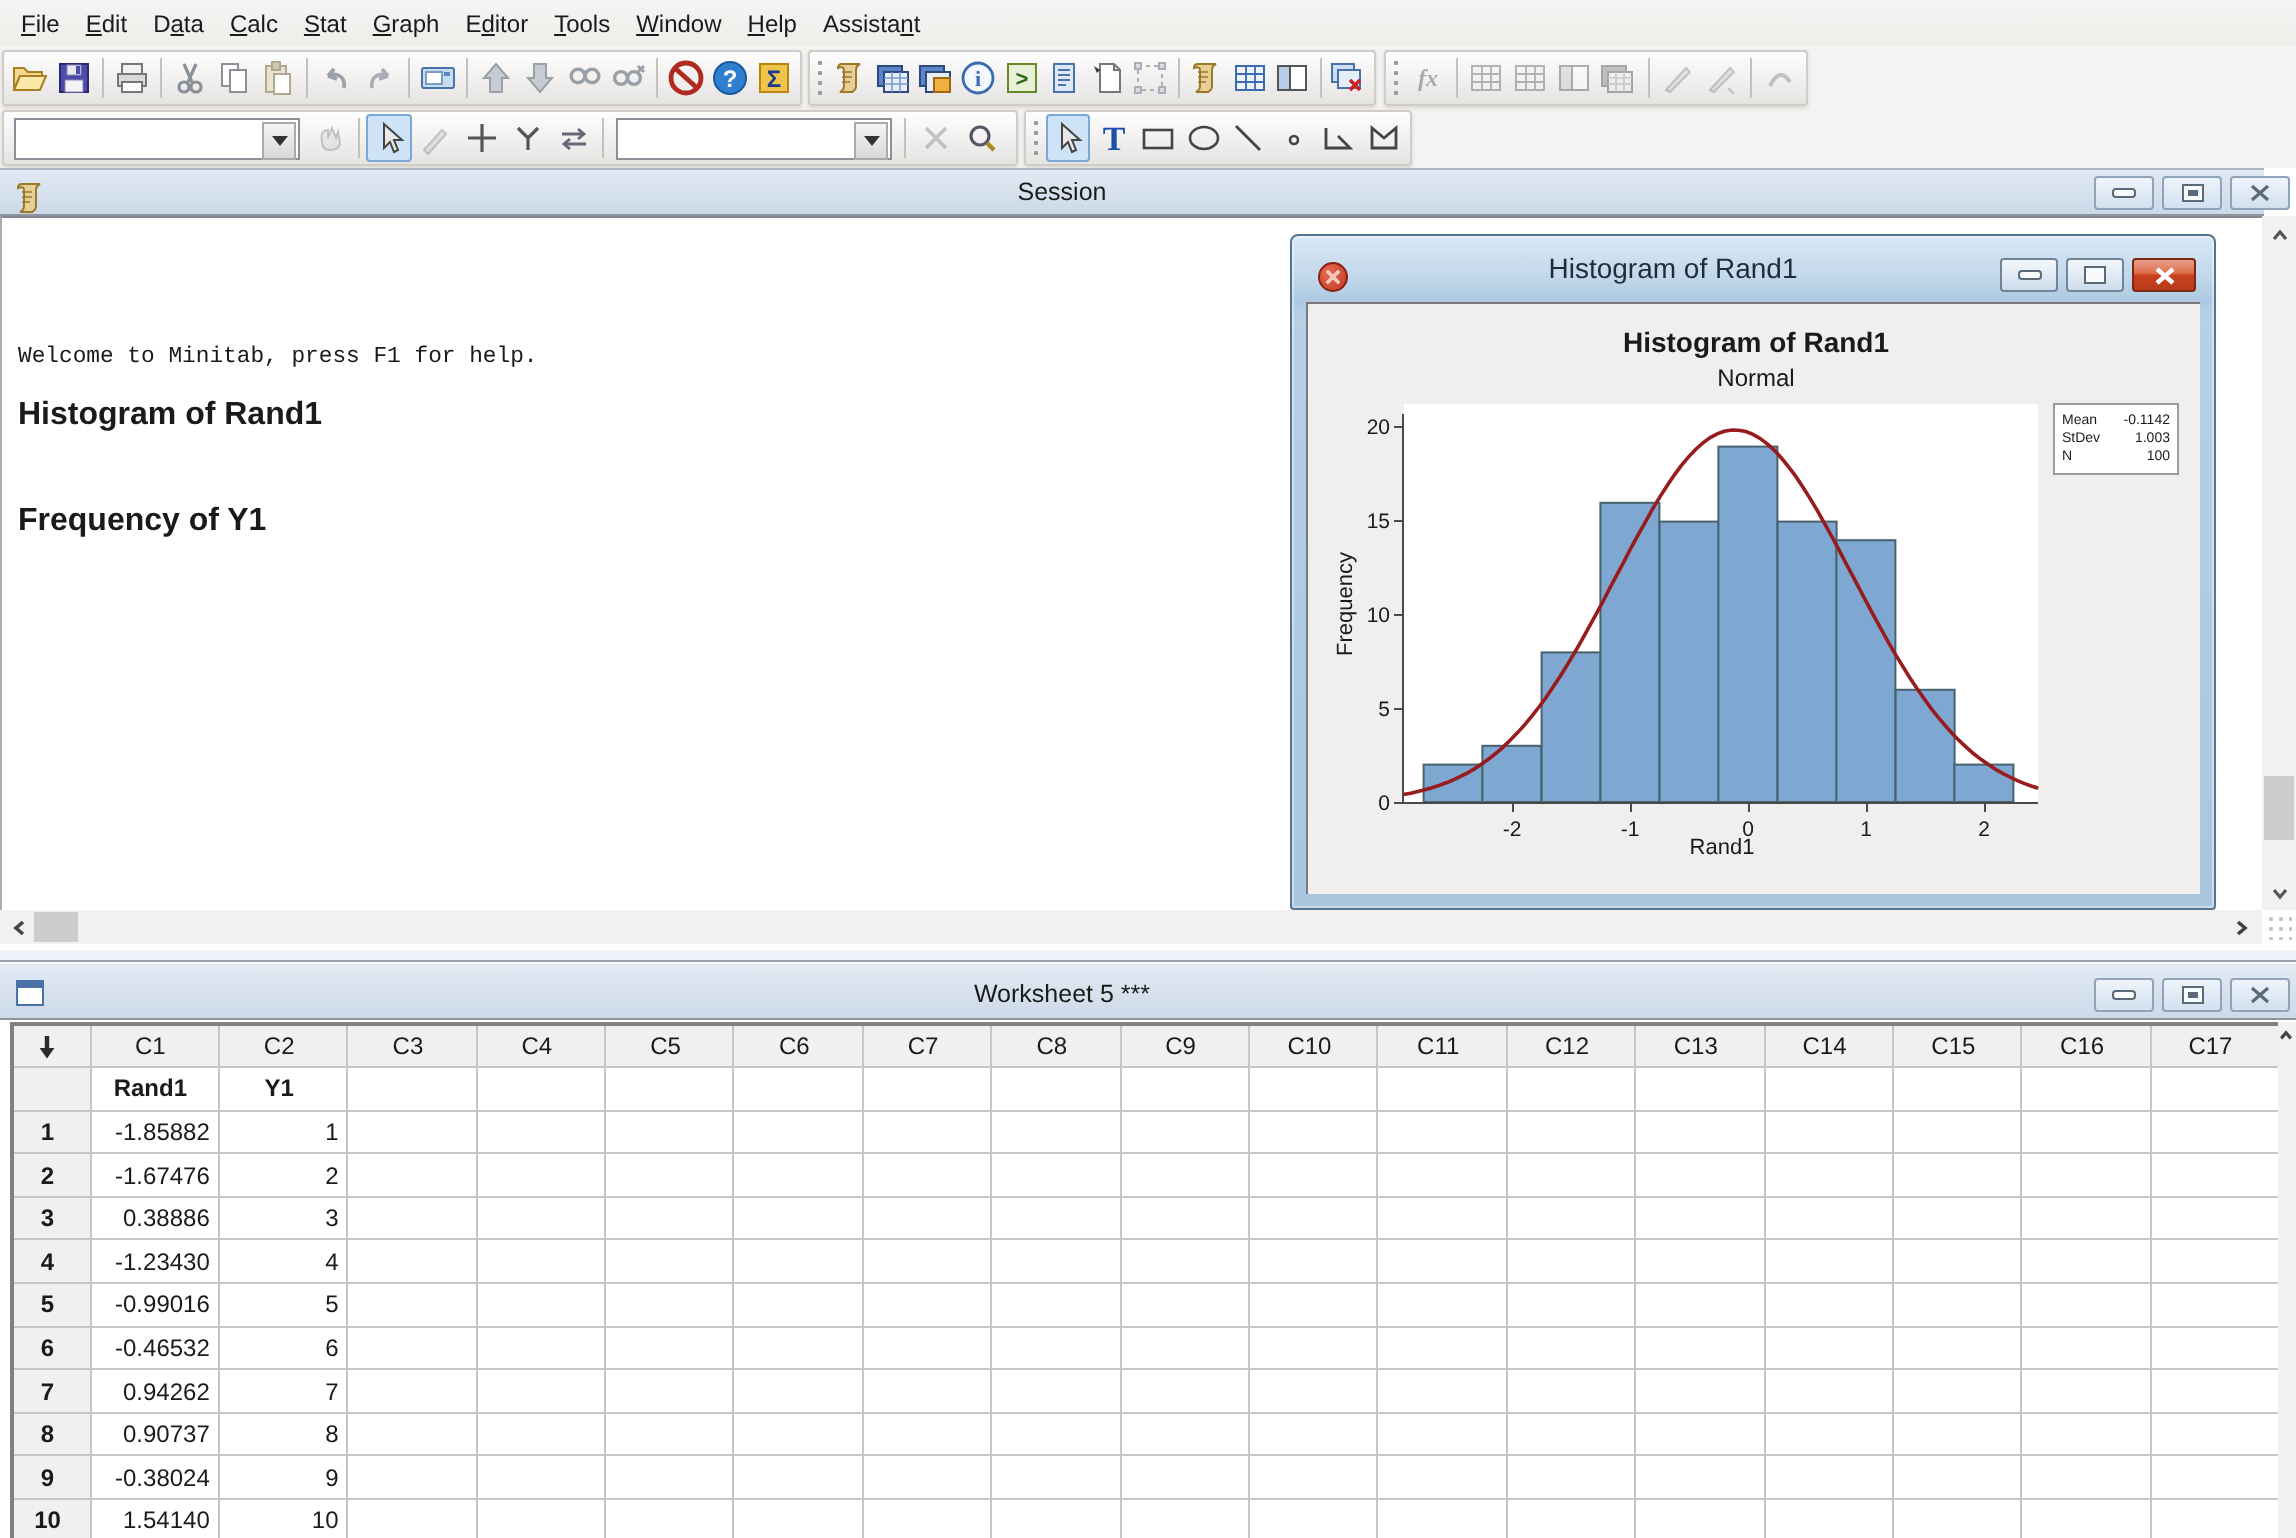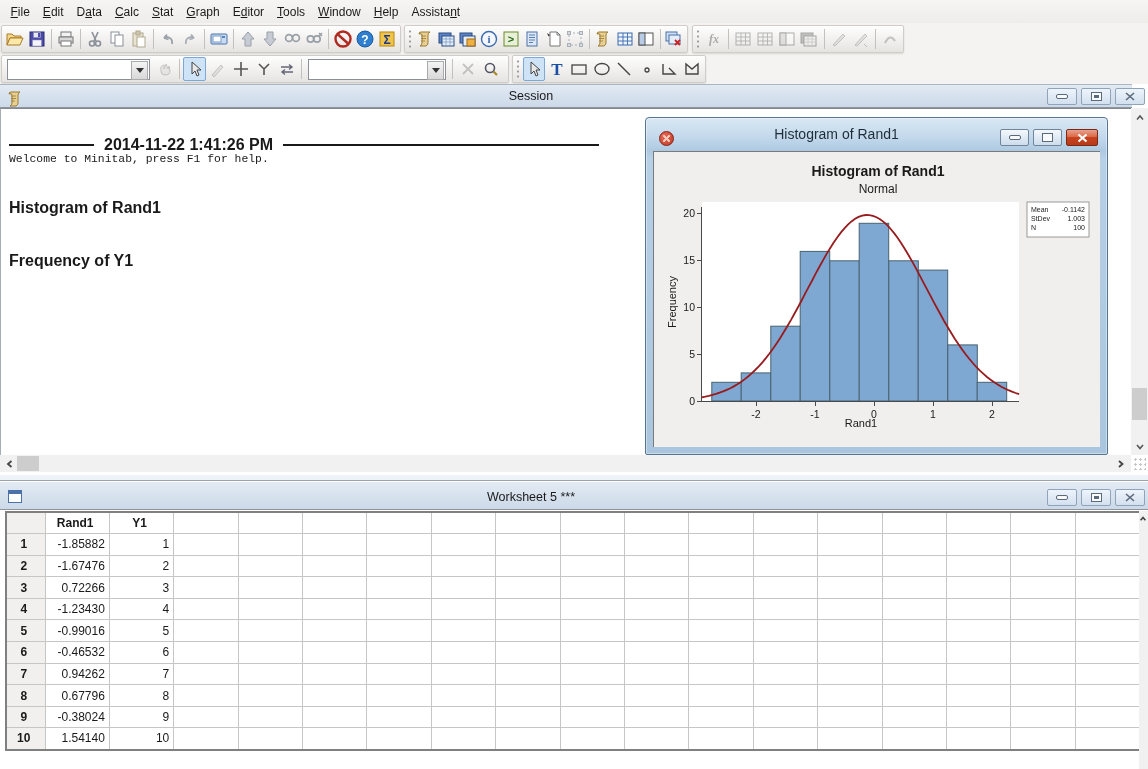--- a/index.html
+++ b/index.html
@@ -17,21 +17,21 @@
 .combo:before { content:""; position:absolute; right:5px; top:8px; border:4px solid transparent; border-top:5px solid #333; z-index:2; }
 .sess-title { position:absolute; left:0; top:84px; width:1132px; height:24px; background:linear-gradient(#e2eaf3,#ccd9e8); border-top:1px solid #aab6c2; border-bottom:1px solid #8e959c; }
 .wtitle-text { position:absolute; left:0; width:1062px; text-align:center; top:4px; font-size:12.5px; color:#1a1a1a; }
 .wb { position:absolute; top:3px; width:30px; height:17px; background:linear-gradient(#eef4fb,#d3e0ef); border:1px solid #8fa4ba; border-radius:2px; display:inline-flex; align-items:center; justify-content:center; }
 .wbi.min { width:12px; height:5px; background:#f8fafc; border:1px solid #5a6a7a; border-radius:2px; }
 .wbi.rst { width:11px; height:9px; background:#f8fafc; border:1px solid #5a6a7a; display:flex; align-items:center; justify-content:center; }
 .sess-content { position:absolute; left:0; top:108px; width:1131px; height:347px; background:#fff; border-top:1px solid #828790; border-left:1px solid #a8adb3; }
 .dateline { position:absolute; left:8px; top:27px; width:590px; display:flex; align-items:center; }
 .dateline .ln { flex:1; height:2px; background:#1a1a1a; }
 .dateline .dt { font-size:16px; font-weight:bold; color:#1a1a1a; padding:0 10px; }
-.welcome { position:absolute; left:8px; top:44px; font-family:"Liberation Mono",monospace; font-size:11.4px; color:#1a1a1a; }
+.welcome { position:absolute; left:8px; top:64px; font-family:"Liberation Mono",monospace; font-size:11.4px; color:#1a1a1a; }
 .shead { position:absolute; left:8px; font-size:16px; font-weight:bold; color:#1a1a1a; }
 .vscroll { position:absolute; left:1131px; top:108px; width:17px; height:347px; background:#f1f1f1; }
 .hscroll { position:absolute; left:0; top:455px; width:1131px; height:17px; background:#f1f1f1; }
 .arrow { position:absolute; font-size:10px; color:#555; }
 .thumb { position:absolute; background:#cdcdcd; }
 .graphwin { position:absolute; left:645px; top:117px; width:463px; height:338px; background:linear-gradient(180deg,#d9e8f5 0px,#c2d8eb 20px,#adc9e1 33px,#b6d0e6 40px,#a9c6de 100%); border:1px solid #56748e; border-radius:4px 4px 2px 2px; box-shadow:0 0 0 1px rgba(255,255,255,.4) inset; }
 .gw-title { position:absolute; left:0; top:0; width:100%; height:33px; }
 .gw-title .t { position:absolute; left:27px; width:327px; text-align:center; top:8px; font-size:14px; color:#1f2d3a; }
 .gicon { position:absolute; left:13px; top:13px; width:15px; height:15px; border-radius:50%; background:radial-gradient(circle at 35% 35%, #e8695a, #c03a20); border:1px solid #8a2012; }
 .gicon:after { content:""; position:absolute; left:2px; top:2px; right:2px; bottom:2px; background:
@@ -405,25 +405,20 @@
         <span style="width:5px;height:3px;background:#5a6a7a"></span>
       </span>
     </span>
   <span class="wb" style="left:1115px">
       <svg width="10" height="9" viewBox="0 0 10 9">
         <path d="M1 1 L9 8 M9 1 L1 8" stroke="#5a6a7a" stroke-width="1.6"></path>
       </svg>
     </span>
 </div>
 <div class="sess-content">
-  <div class="dateline">
-      <span class="ln" style="max-width:85px"></span>
-      <span class="dt">2014-11-22 1:41:26 PM</span>
-      <span class="ln"></span>
-    </div>
   <div class="welcome">Welcome to Minitab, press F1 for help.</div>
   <div class="shead" style="top:90px">Histogram of Rand1</div>
   <div class="shead" style="top:143px">Frequency of Y1</div>
 </div>
 <div class="vscroll">
   <div class="arrow" style="left:4px;top:5px"><svg width="10" height="10" viewBox="0 0 10 10">
         <path d="M2 6.5 L5 3 L8 6.5" fill="none" stroke="#555" stroke-width="1.6"></path>
       </svg></div>
   <div class="thumb" style="left:1px;top:280px;width:15px;height:32px"></div>
   <div class="arrow" style="left:4px;top:334px"><svg width="10" height="10" viewBox="0 0 10 10">
@@ -547,20 +542,42 @@
         <col style="width:64.4px">
         <col style="width:64.4px">
         <col style="width:64.4px">
         <col style="width:64.4px">
         <col style="width:64.4px">
         <col style="width:64.4px">
         <col style="width:64.4px">
         <col style="width:64.4px">
       </colgroup>
   <tbody>
+        <tr class="r">
+          <td class="rn hdr"><svg width="9" height="13" viewBox="0 0 9 13" style="vertical-align:middle">
+              <path d="M3.4 1 h2.2 v6 h2.6 L4.5 12.2 L0.8 7 h2.6 Z" fill="#2a2a2a"></path>
+            </svg></td>
+          <td class="hdr">C1</td>
+          <td class="hdr">C2</td>
+          <td class="hdr">C3</td>
+          <td class="hdr">C4</td>
+          <td class="hdr">C5</td>
+          <td class="hdr">C6</td>
+          <td class="hdr">C7</td>
+          <td class="hdr">C8</td>
+          <td class="hdr">C9</td>
+          <td class="hdr">C10</td>
+          <td class="hdr">C11</td>
+          <td class="hdr">C12</td>
+          <td class="hdr">C13</td>
+          <td class="hdr">C14</td>
+          <td class="hdr">C15</td>
+          <td class="hdr">C16</td>
+          <td class="hdr">C17</td>
+        </tr>
 <tr class="r">
           <td class="rn"></td>
           <td class="nm">Rand1</td>
           <td class="nm">Y1</td>
           <td></td>
           <td></td>
           <td></td>
           <td></td>
           <td></td>
           <td></td>
@@ -609,21 +626,21 @@
           <td></td>
           <td></td>
           <td></td>
           <td></td>
           <td></td>
           <td></td>
           <td></td>
         </tr>
 <tr class="r">
           <td class="rn">3</td>
-          <td class="num">0.72266</td>
+          <td class="num">0.38886</td>
           <td class="num">3</td>
           <td></td>
           <td></td>
           <td></td>
           <td></td>
           <td></td>
           <td></td>
           <td></td>
           <td></td>
           <td></td>
@@ -709,21 +726,21 @@
           <td></td>
           <td></td>
           <td></td>
           <td></td>
           <td></td>
           <td></td>
           <td></td>
         </tr>
 <tr class="r">
           <td class="rn">8</td>
-          <td class="num">0.67796</td>
+          <td class="num">0.90737</td>
           <td class="num">8</td>
           <td></td>
           <td></td>
           <td></td>
           <td></td>
           <td></td>
           <td></td>
           <td></td>
           <td></td>
           <td></td>

